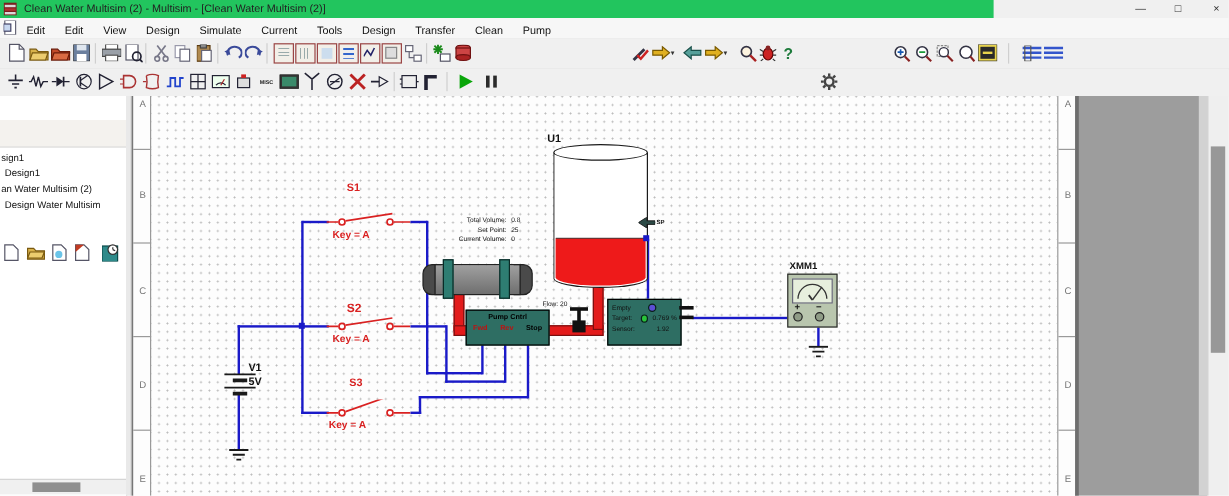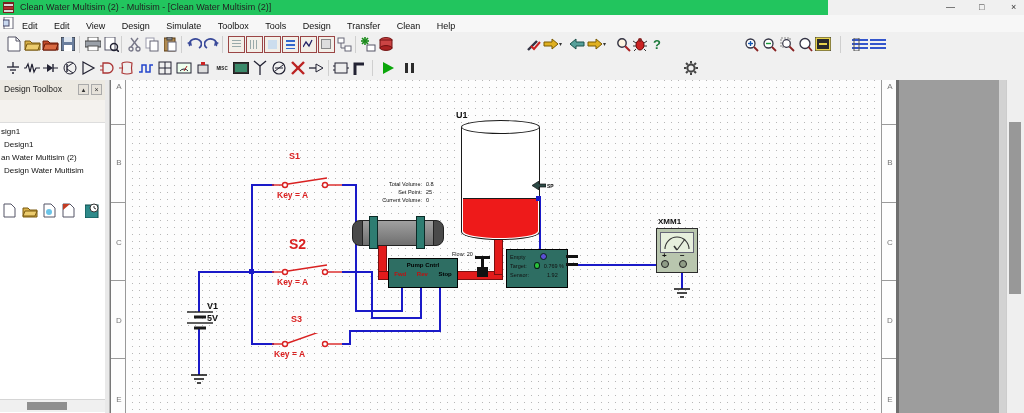--- a/index.html
+++ b/index.html
@@ -73,26 +73,26 @@
     <svg class="abs" style="left:3px;top:2px" width="12" height="12">
         <rect x="1" y="0" width="9" height="12" fill="#fff" stroke="#667"></rect>
         <rect x="0" y="3" width="6" height="6" fill="#c8d8f0" stroke="#446"></rect>
       </svg>
     <div class="abs" style="left:16px;top:0px">
       <span class="menu-item">Edit</span>
       <span class="menu-item">Edit</span>
       <span class="menu-item">View</span>
       <span class="menu-item">Design</span>
       <span class="menu-item">Simulate</span>
-      <span class="menu-item">Toolbox</span>
+      <span class="menu-item">Current</span>
       <span class="menu-item">Tools</span>
       <span class="menu-item">Design</span>
       <span class="menu-item">Transfer</span>
       <span class="menu-item">Clean</span>
-      <span class="menu-item">Help</span>
+      <span class="menu-item">Pump</span>
     </div>
   </div>
 
   <div class="abs toolbar1">
     <div class="tb" style="left:4px;top:2px">
         <svg width="14" height="16">
           <path d="M1 1 h8 l4 4 v10 h-12 z" fill="#fff" stroke="#556"></path>
           <path d="M9 1 v4 h4" fill="none" stroke="#556"></path>
         </svg>
       </div>
@@ -509,25 +509,20 @@
             <line x1="2" y1="2" x2="3.8" y2="3.8"></line>
             <line x1="10.2" y1="10.2" x2="12" y2="12"></line>
             <line x1="2" y1="12" x2="3.8" y2="10.2"></line>
             <line x1="10.2" y1="3.8" x2="12" y2="2"></line>
           </g>
         </svg>
       </div>
   </div>
 
   <div class="abs panel"></div>
-  <div class="abs panel-head">
-    <span class="t">Design Toolbox</span>
-    <span class="phbtn" style="left:78px">▴</span>
-    <span class="phbtn" style="left:91px">×</span>
-  </div>
   <div class="abs ptool">
     <div class="abs" style="left:3px;top:103px"><svg width="13" height="15">
           <path d="M1 1 h7 l4 4 v9 h-11 z" fill="#fff" stroke="#556"></path>
         </svg></div>
     <div class="abs" style="left:22px;top:104px"><svg width="16" height="13">
           <path d="M1 3 h5 l2 2 h7 v7 h-14 z" fill="#d8b14a" stroke="#7a5a10"></path>
           <path d="M3 6 h12 l-2 5 h-12 z" fill="#eccc6e" stroke="#7a5a10"></path>
         </svg></div>
     <div class="abs" style="left:43px;top:103px"><svg width="13" height="15">
           <path d="M1 1 h7 l4 4 v9 h-11 z" fill="#fff" stroke="#556"></path>
@@ -682,21 +677,21 @@
       <g stroke="#d92121" stroke-width="1.4" fill="none">
         <line x1="0" y1="11" x2="10" y2="11"></line>
         <circle cx="13" cy="11" r="2.5" fill="#fff"></circle>
         <circle cx="53" cy="11" r="2.5" fill="#fff"></circle>
         <line x1="16" y1="10" x2="55" y2="4"></line>
         <line x1="56" y1="11" x2="70" y2="11"></line>
       </g>
     </svg>
   <span class="redlabel" style="left:277px;top:190px;font-size:8.5px">Key = A</span>
 
-  <span class="redlabel" style="left:289px;top:236px;font-size:14px">S2</span>
+  <span class="redlabel" style="left:289px;top:252px;font-size:10px">S2</span>
   <svg class="abs" style="left:272px;top:261px" width="70" height="16">
       <g stroke="#d92121" stroke-width="1.4" fill="none">
         <line x1="0" y1="11" x2="10" y2="11"></line>
         <circle cx="13" cy="11" r="2.5" fill="#fff"></circle>
         <circle cx="53" cy="11" r="2.5" fill="#fff"></circle>
         <line x1="16" y1="10" x2="55" y2="4"></line>
         <line x1="56" y1="11" x2="70" y2="11"></line>
       </g>
     </svg>
   <span class="redlabel" style="left:277px;top:277px;font-size:8.5px">Key = A</span>

